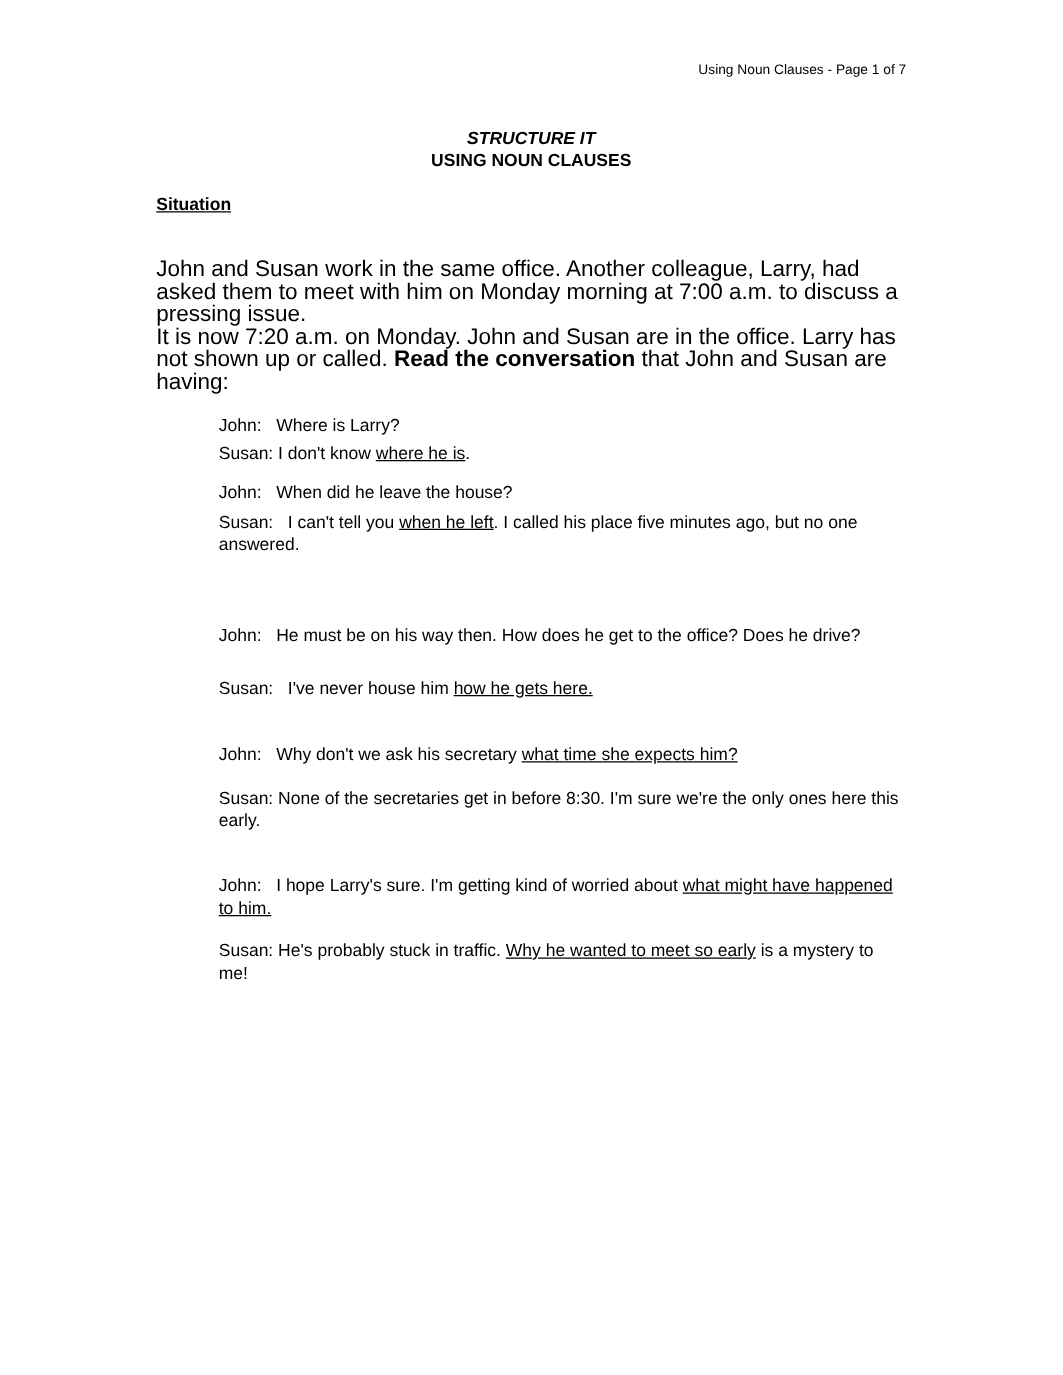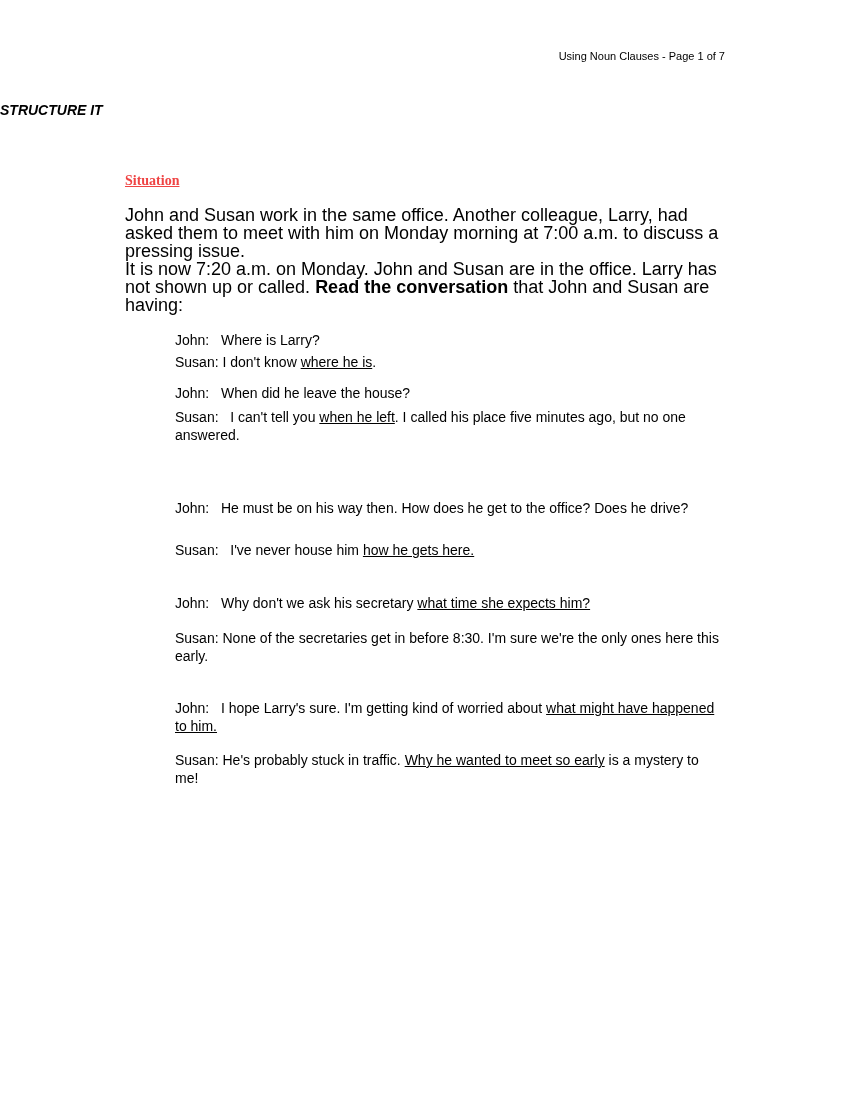--- a/index.html
+++ b/index.html
@@ -6,28 +6,27 @@
     body {
       width: 850px; height: 1100px; position: relative; overflow: hidden;
       font-family: "Liberation Sans", sans-serif; color: #000;
     }
     .header-right {
       position: absolute; top: 49px; right: 125px;
       font-size: 11px; line-height: 14px;
     }
     .title-block {
       position: absolute; top: 101px; left: 0; width: 850px;
-      text-align: left; font-weight: bold; font-size: 14px; line-height: 18px;
+      text-align: center; font-weight: bold; font-size: 14px; line-height: 18px;
     }
     .title-block .t1 { font-style: italic; }
     .section-heading {
-      position: absolute; top: 172px; left: 125px;
-      font-size: 14px; font-weight: bold; color: #ef4444; text-decoration: underline;
+      position: absolute; top: 154px; left: 125px;
+      font-size: 14px; font-weight: bold; color: #000000; text-decoration: underline;
       line-height: 18px;
-      font-family: Liberation Serif, serif;
     }
     .para {
       position: absolute; left: 125px; width: 600px;
       font-size: 18px; line-height: 18px;
     }
     .p1 { top: 206px; }
     .p2 { top: 260px; }
     .dialog {
       position: absolute; left: 175px; width: 545px;
       font-size: 14px; line-height: 18px;
@@ -36,20 +35,21 @@
     .b { font-weight: bold; }
     .spk { white-space: pre; }
   </style>
 </head>
 <body>
 
 <div class="header-right">Using Noun Clauses - Page 1 of 7</div>
 
 <div class="title-block">
   <div class="t1">STRUCTURE IT</div>
+  <div class="t2">USING NOUN CLAUSES</div>
 </div>
 
 <div class="section-heading">Situation</div>
 
 <div class="para p1">John and Susan work in the same office.  Another colleague, Larry, had asked them to meet with him on Monday morning at 7:00 a.m. to discuss a pressing issue.</div>
 
 <div class="para p2"><span>It is now 7:20 a.m. on Monday.  John and Susan are in the office.  Larry has not shown up or called.  </span><span class="b">Read the conversation</span><span> that John and Susan are having:</span></div>
 
 <div class="dialog" style="top:331px;"><span class="spk">John:   </span><span>Where is Larry?</span></div>
 

